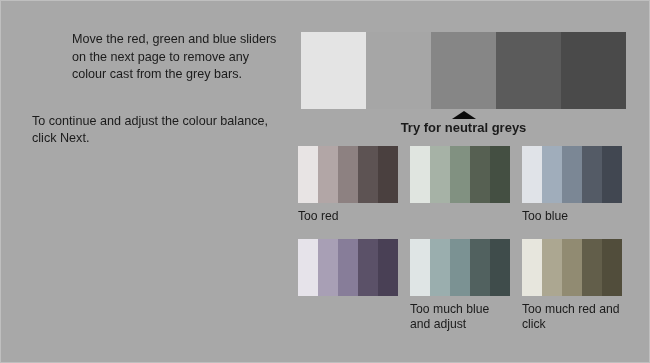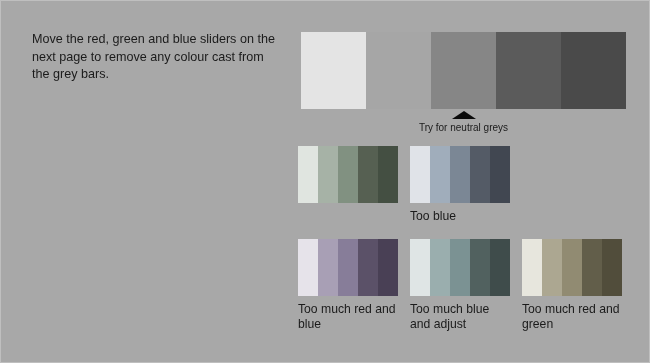--- a/index.html
+++ b/index.html
@@ -30,21 +30,21 @@
     top: 30px;
     width: 250px;
   }
   .para {
     color: #1b1b1b;
     font-size: 12.6px;
     line-height: 17.6px;
     margin: 0 0 28px 0;
     white-space: pre-line;
   }
-  .para.p2 { margin-bottom: 29px; }
+  .para.p2 { margin-bottom: 29px; margin-left: 40px; }
   .para.p3 { margin-bottom: 0; }
 
   
   .main-bar {
     position: absolute;
     left: 300px;
     top: 31px;
     width: 325px;
     height: 77px;
     display: flex;
@@ -62,23 +62,24 @@
   .arrow-up {
     width: 0;
     height: 0;
     margin: 0 auto;
     border-left: 12px solid transparent;
     border-right: 12px solid transparent;
     border-bottom: 8px solid #0b0b0b;
   }
   .neutral-caption {
     color: #1b1b1b;
-    font-size: 10px;
+    font-size: 13px;
     line-height: 15px;
     margin-top: 1px;
+    font-weight: bold;
   }
 
   
   .grid {
     position: absolute;
     left: 297px;
     top: 145px;
     width: 336px;
   }
   .grid-row { display: flex; }
@@ -99,37 +100,48 @@
     white-space: pre-line;
   }
 </style>
 </head>
 <body>
 
 <div id="screen">
 
   <div class="text-col">
     <p class="para p2">Move the red, green and blue sliders on the next page to remove any colour cast from the grey bars.</p>
+    <p class="para p3">To continue and adjust the colour balance, click Next.</p>
   </div>
 
   <div class="main-bar">
       <div class="sw" style="background: rgb(228, 228, 228);"></div>
       <div class="sw" style="background: rgb(166, 166, 166);"></div>
       <div class="sw" style="background: rgb(134, 134, 134);"></div>
       <div class="sw" style="background: rgb(91, 91, 91);"></div>
       <div class="sw" style="background: rgb(74, 74, 74);"></div>
     </div>
 
   <div class="neutral-note">
     <div class="arrow-up"></div>
     <div class="neutral-caption">Try for neutral greys</div>
   </div>
 
   <div class="grid">
       <div class="grid-row">
+        <div class="group">
+          <div class="bars">
+            <div class="sw" style="background: rgb(232, 228, 228);"></div>
+            <div class="sw" style="background: rgb(178, 166, 166);"></div>
+            <div class="sw" style="background: rgb(141, 129, 129);"></div>
+            <div class="sw" style="background: rgb(93, 83, 83);"></div>
+            <div class="sw" style="background: rgb(74, 64, 63);"></div>
+          </div>
+          <div class="group-label">Too red</div>
+        </div>
         <div class="group">
           <div class="bars">
             <div class="sw" style="background: rgb(224, 229, 224);"></div>
             <div class="sw" style="background: rgb(166, 178, 166);"></div>
             <div class="sw" style="background: rgb(129, 145, 129);"></div>
             <div class="sw" style="background: rgb(86, 96, 82);"></div>
             <div class="sw" style="background: rgb(68, 79, 66);"></div>
           </div>
         </div>
         <div class="group">
@@ -145,38 +157,37 @@
       </div>
       <div class="grid-row row2">
         <div class="group">
           <div class="bars">
             <div class="sw" style="background: rgb(230, 227, 234);"></div>
             <div class="sw" style="background: rgb(168, 159, 181);"></div>
             <div class="sw" style="background: rgb(135, 125, 153);"></div>
             <div class="sw" style="background: rgb(91, 81, 104);"></div>
             <div class="sw" style="background: rgb(73, 64, 85);"></div>
           </div>
-          <div class="group-label">Too much red and blue</div>
         </div>
         <div class="group">
           <div class="bars">
             <div class="sw" style="background: rgb(223, 229, 229);"></div>
             <div class="sw" style="background: rgb(154, 174, 174);"></div>
             <div class="sw" style="background: rgb(123, 146, 147);"></div>
             <div class="sw" style="background: rgb(81, 97, 95);"></div>
             <div class="sw" style="background: rgb(63, 76, 75);"></div>
           </div>
           <div class="group-label">Too much blue and adjust</div>
         </div>
         <div class="group">
           <div class="bars">
             <div class="sw" style="background: rgb(231, 230, 221);"></div>
             <div class="sw" style="background: rgb(172, 167, 145);"></div>
             <div class="sw" style="background: rgb(145, 139, 114);"></div>
             <div class="sw" style="background: rgb(98, 94, 74);"></div>
             <div class="sw" style="background: rgb(81, 77, 59);"></div>
           </div>
-          <div class="group-label">Too much red and green</div>
+          <div class="group-label">Too much red and click</div>
         </div>
       </div>
     </div>
 
 </div>
 
 </body></html>

